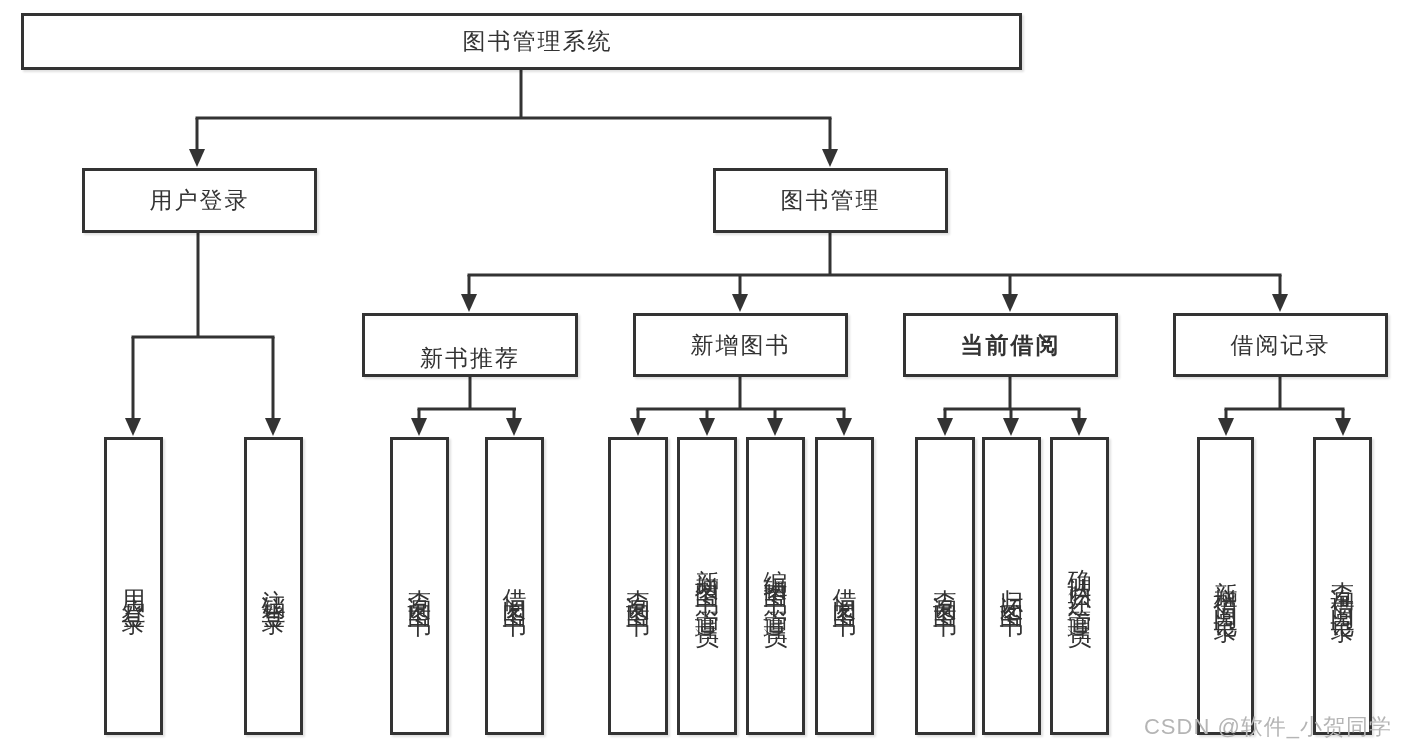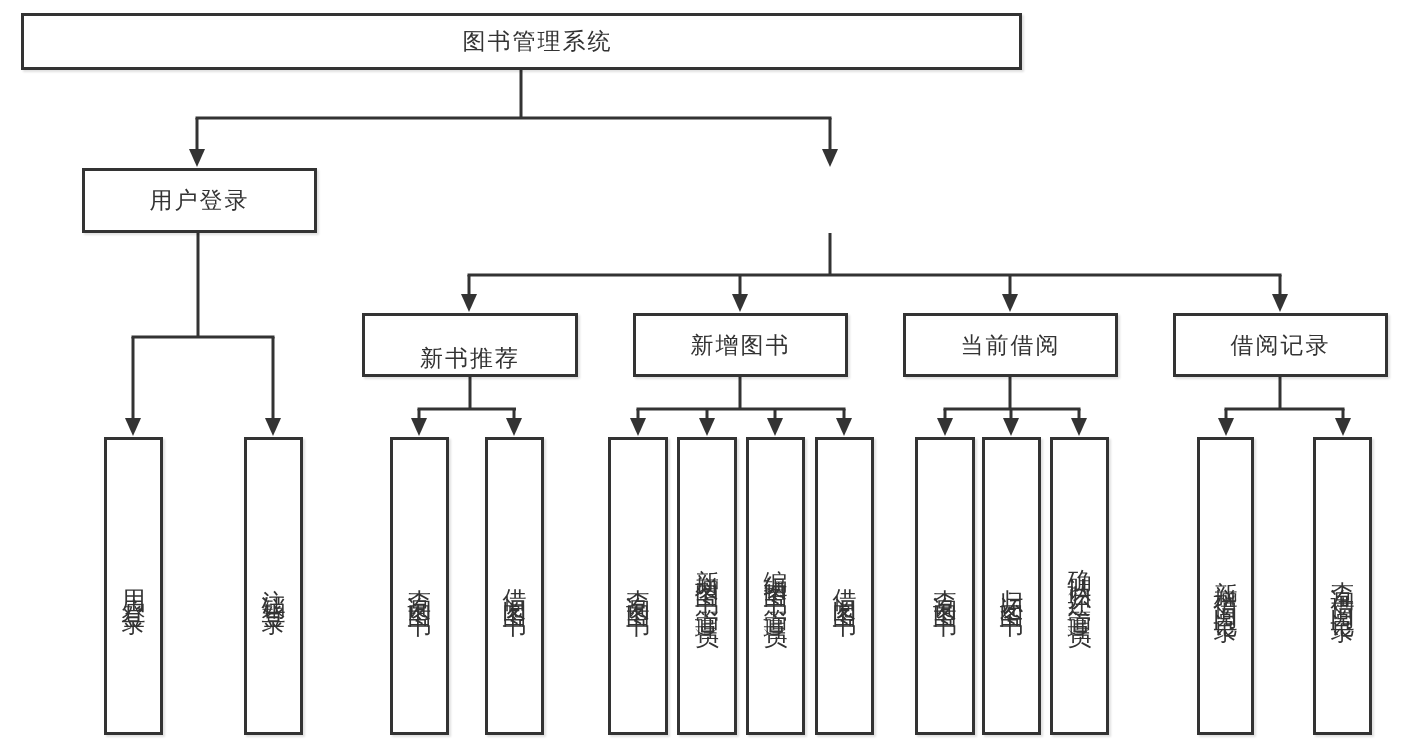--- a/index.html
+++ b/index.html
@@ -129,28 +129,31 @@
     </g>
   </svg>
 
   <div class="node hnode" style="left:21px; top:13px; width:1001px; height:57px;padding-left:32px;">
     <span>图书管理系统</span>
   </div>
 
   <div class="node hnode" style="left:82px; top:168px; width:235px; height:65px;">
     <span>用户登录</span>
   </div>
+  <div class="node hnode" style="left:713px; top:168px; width:235px; height:65px;">
+    <span>图书管理</span>
+  </div>
 
   <div class="node hnode" style="left:362px; top:313px; width:216px; height:64px;align-items:flex-end;">
     <span>新书推荐</span>
   </div>
   <div class="node hnode" style="left:633px; top:313px; width:215px; height:64px;">
     <span>新增图书</span>
   </div>
-  <div class="node hnode" style="left:903px; top:313px; width:215px; height:64px;">
+  <div class="node hnode" style="left:903px; top:313px; width:215px; height:64px;font-weight:bold;">
     <span>当前借阅</span>
   </div>
   <div class="node hnode" style="left:1173px; top:313px; width:215px; height:64px;">
     <span>借阅记录</span>
   </div>
 
   <div class="node vnode" style="left:104px; top:437px; width:59px; height:298px;">
     <span>用户登录</span>
   </div>
   <div class="node vnode" style="left:244px; top:437px; width:59px; height:298px;">
@@ -187,14 +190,15 @@
     <span>确认归还（管理员）</span>
   </div>
 
   <div class="node vnode" style="left:1197px; top:437px; width:57px; height:298px;">
     <span>新增借阅记录</span>
   </div>
   <div class="node vnode" style="left:1313px; top:437px; width:59px; height:298px;">
     <span>查询借阅记录</span>
   </div>
 
+  <div class="watermark">CSDN @软件_小贺同学</div>
 
 </div>
 
 </body></html>

